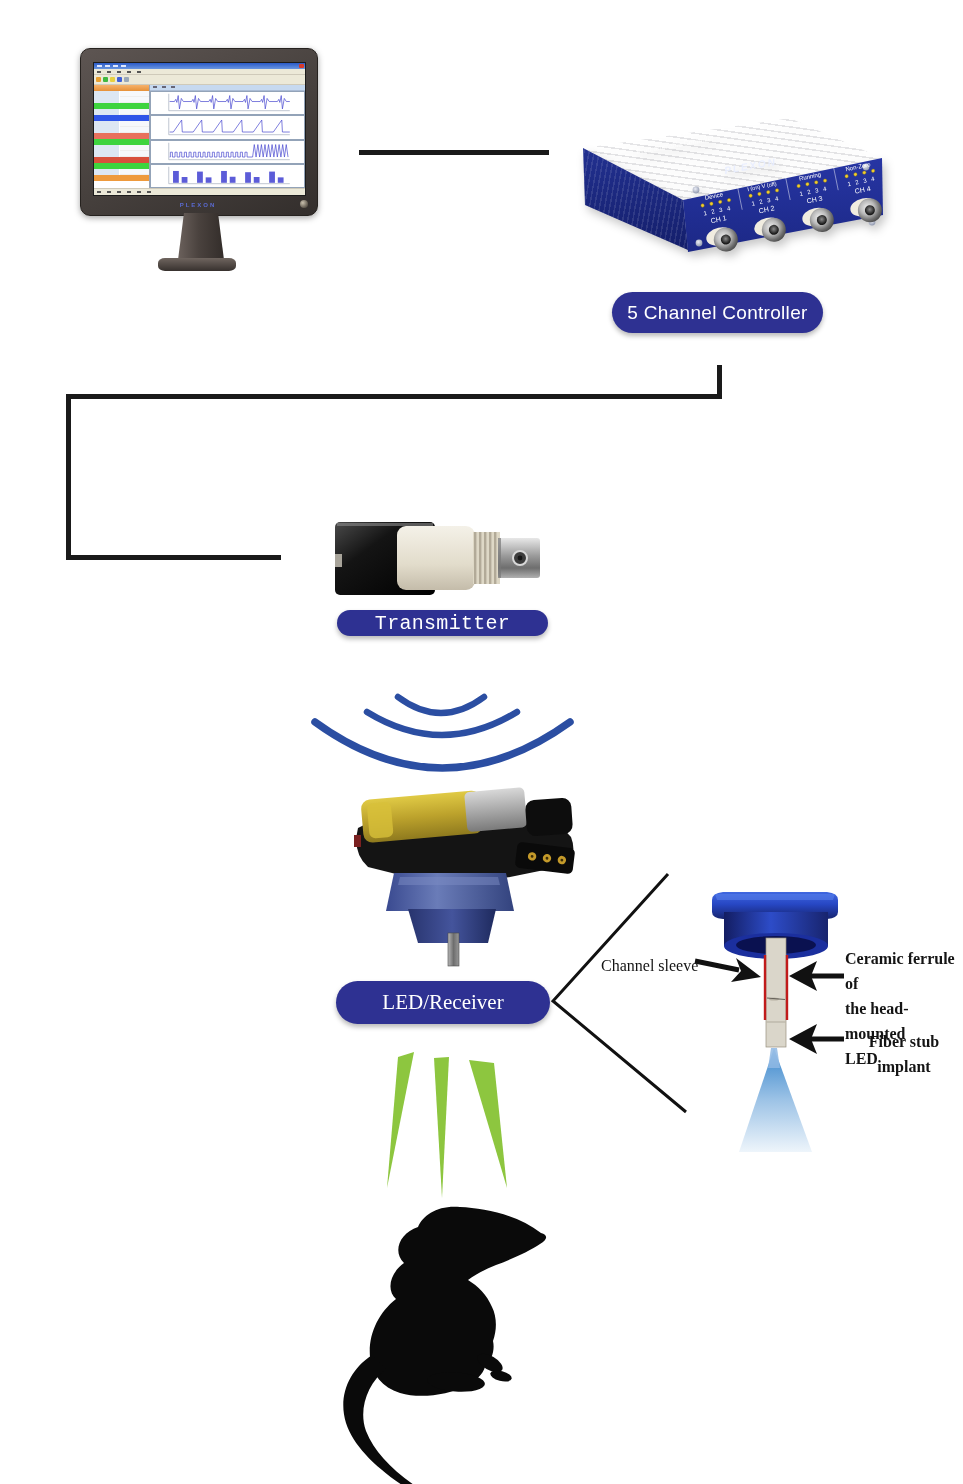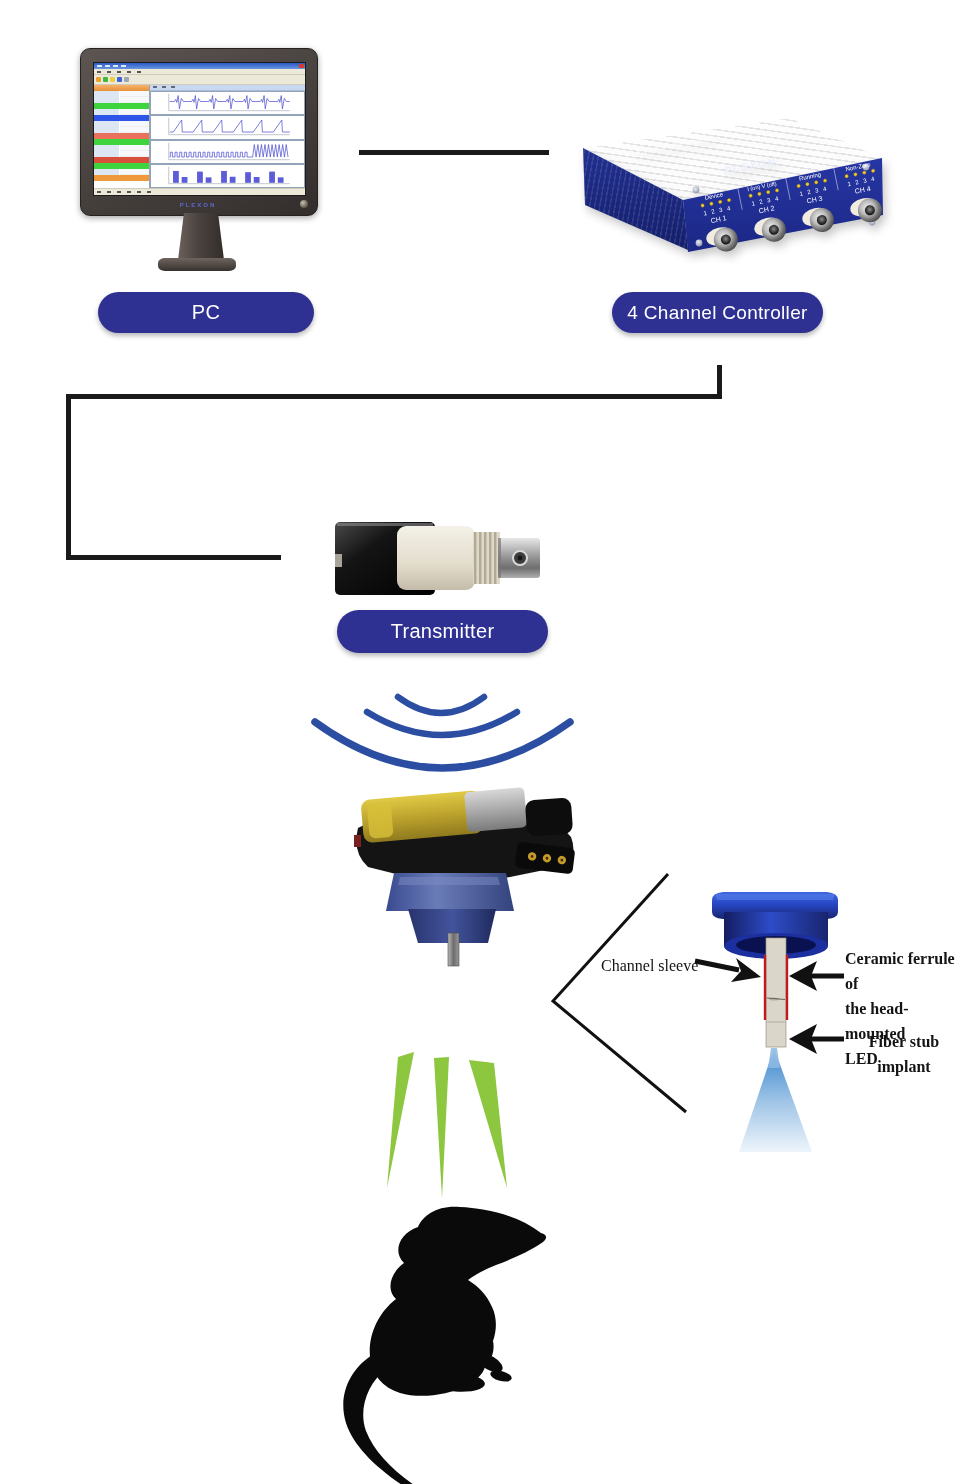--- a/index.html
+++ b/index.html
@@ -266,23 +266,23 @@
           <text x="24" y="24" text-anchor="middle" font-size="6" word-spacing="3" fill="#fff" font-family="Liberation Sans, sans-serif">1 2 3 4</text>
           <text x="24" y="33" text-anchor="middle" font-size="7" fill="#fff" font-family="Liberation Sans, sans-serif">CH 4</text>
           <ellipse cx="22" cy="48" rx="14" ry="9" fill="#f0ece0"></ellipse>
           <circle cx="27" cy="52" r="12" fill="url(#bncG)"></circle>
           <circle cx="27" cy="52" r="5" fill="url(#bncIn)"></circle>
         </g>
       </g>
     </svg>
   </div>
 
-  <div class="pill sans" style="left:98px;top:292px;width:216px;height:41px;">PC</div>
-  <div class="pill sans" style="left:612px;top:292px;width:211px;height:41px;font-size:19px;">4 Channel Controller</div>
-  <div class="pill sans" style="left:337px;top:610px;width:211px;height:43px;">Transmitter</div>
+  <div class="pill sans" style="left:612px;top:292px;width:211px;height:41px;font-size:19px;">5 Channel Controller</div>
+  <div class="pill sans" style="left:337px;top:610px;width:211px;height:26px;font-family:Liberation Mono, monospace;">Transmitter</div>
+  <div class="pill serif" style="left:336px;top:981px;width:214px;height:43px;">LED/Receiver</div>
 
   <svg class="abs" style="left:335px;top:518px;" width="205" height="80" viewBox="0 0 205 80">
     <defs>
       <linearGradient id="txBlack" x1="0" y1="0" x2="1" y2="1">
         <stop offset="0" stop-color="#4a4a4a"></stop>
           <stop offset="0.35" stop-color="#141414"></stop>
           <stop offset="1" stop-color="#000"></stop>
       </linearGradient>
       <linearGradient id="txCream" x1="0" y1="0" x2="0" y2="1">
         <stop offset="0" stop-color="#f4f1e8"></stop>

